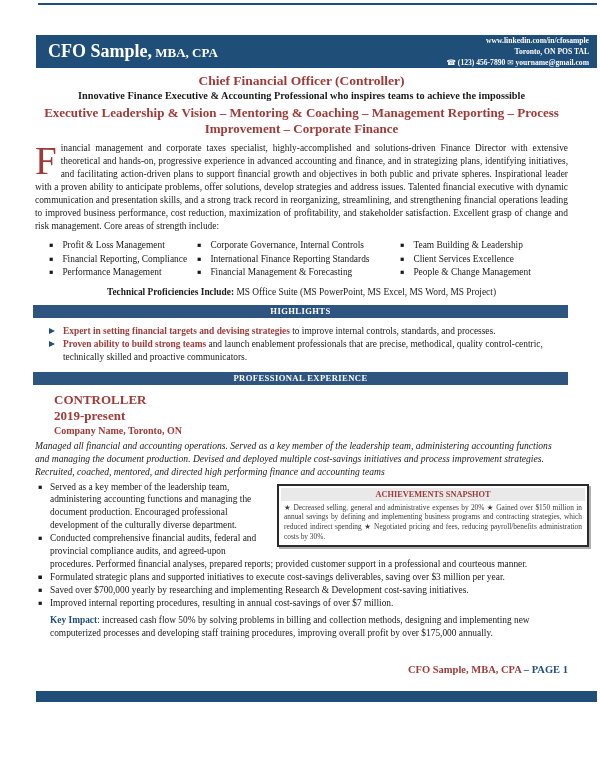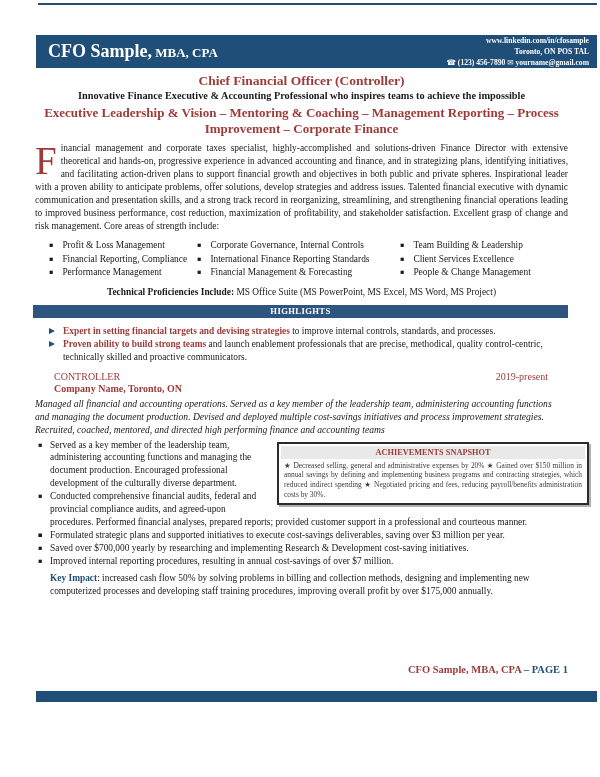--- a/index.html
+++ b/index.html
@@ -81,21 +81,21 @@
     position: absolute; left: 1px; top: 3px;
     width: 0; height: 0;
     border-left: 6px solid #1f4e79;
     border-top: 3.5px solid transparent;
     border-bottom: 3.5px solid transparent;
   }
   .hl-bold { color: #9e3a38; font-weight: bold; }
   .exp-head {
     display: flex; justify-content: space-between;
     margin-top: 7px; padding: 0 20px 0 19px;
-    color: #9e3a38; font-weight: normal; font-size: 10px;
+    color: #9e3a38; font-weight: bold; font-size: 13px; flex-direction: column;
   }
   .exp-company { padding-left: 19px; color: #9e3a38; font-weight: bold; font-size: 10px; margin-top: 1px; }
   .exp-summary { font-style: italic; font-size: 9.6px; line-height: 13px; margin-top: 3px; }
   .exp-body { margin-top: 3px; }
   .snapshot {
     float: right;
     width: 312px;
     margin: 3px -21px 4px 9px;
     border: 2px solid #2b2b2b;
     box-shadow: 2px 2px 0 rgba(110,110,110,0.55);
@@ -221,20 +221,21 @@
       <li>
         <span class="arrow-shape"></span>
         <span class="hl-bold">Expert in setting financial targets and devising strategies</span><span> to improve internal controls, standards, and processes.</span>
       </li>
       <li>
         <span class="arrow-shape"></span>
         <span class="hl-bold">Proven ability to build strong teams</span><span> and launch enablement professionals that are precise, methodical, quality control-centric, technically skilled and proactive communicators.</span>
       </li>
     </ul>
 
+    <div class="section-bar">PROFESSIONAL EXPERIENCE</div>
 
     <div class="exp-head">
       <span>CONTROLLER</span>
       <span>2019-present</span>
     </div>
     <div class="exp-company">Company Name, Toronto, ON</div>
     <div class="exp-summary">Managed all financial and accounting operations. Served as a key member of the leadership team, administering accounting functions and managing the document production. Devised and deployed multiple cost-savings initiatives and process improvement strategies. Recruited, coached, mentored, and directed high performing finance and accounting teams</div>
 
     <div class="exp-body clearfix">
       <div class="snapshot">

